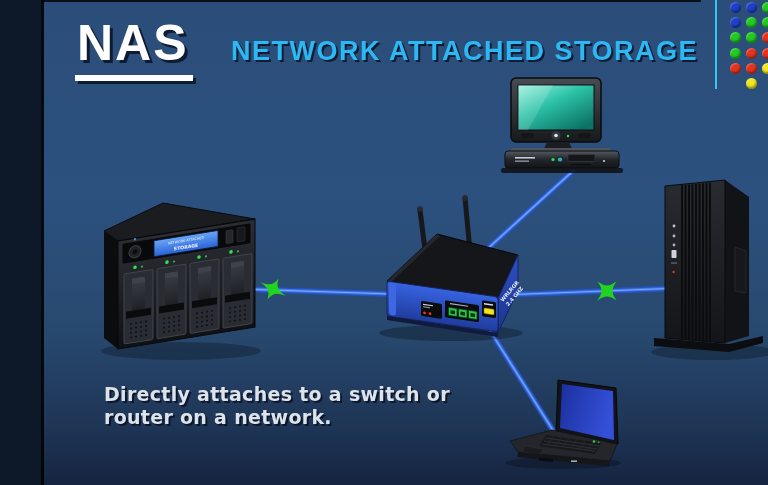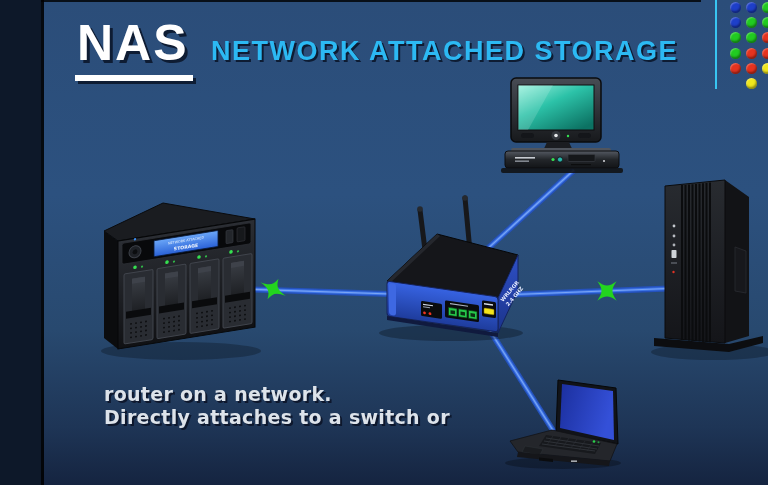--- a/index.html
+++ b/index.html
@@ -11,21 +11,21 @@
   }
   .edge-left{position:absolute;left:0;top:0;width:3px;height:100%;background:rgba(0,0,0,.88);}
   .edge-top{position:absolute;left:0;top:0;width:660px;height:2px;background:rgba(0,0,0,.8);}
   .title{
     position:absolute;left:34px;top:14px;
     color:#ffffff;font-size:50px;font-weight:800;letter-spacing:2px;
     border-bottom:6px solid #ffffff;padding:0 4px 3px 2px;
     filter:drop-shadow(3px 3px 0 rgba(8,16,34,.8));
   }
   .subtitle{
-    position:absolute;left:170px;top:36px;
+    position:absolute;left:190px;top:36px;
     color:#2cb9f3;font-size:27px;font-weight:bold;letter-spacing:1.5px;
     text-shadow:2px 2px 0 rgba(8,16,34,.8);
   }
   .accent-line{position:absolute;left:674px;top:0;width:2px;height:89px;background:#38c5f2;}
   .dots{position:absolute;left:689px;top:2px;width:66px;height:94px;}
   .dot{
     position:absolute;width:11px;height:11px;border-radius:50%;
     box-shadow:inset -1px -2px 2px rgba(0,0,0,.4), inset 1px 1px 1px rgba(255,255,255,.25);
   }
   .caption{
@@ -377,16 +377,16 @@
       <polygon points="484,446 502,449 499,455 481,452" fill="#1a1c20" stroke="#2c3036" stroke-width="0.6"></polygon>
       <polygon points="477,452 569,461 568,466 476,457" fill="#15161a"></polygon>
       <polygon points="498,457.5 512,459 512,462 498,460.5" fill="#0b0c0e"></polygon>
       <rect x="530" y="460.5" width="6" height="1.3" fill="#c8ccd2"></rect>
       <circle cx="553" cy="441.5" r="1.3" fill="#2ad04a"></circle>
       <circle cx="557.5" cy="442.2" r="1" fill="#2ad04a" opacity="0.7"></circle>
     </g>
   </svg>
 
   <div class="caption">
+    <div>Directly attaches to a switch or</div>
     <div>router on a network.</div>
-    <div>Directly attaches to a switch or</div>
   </div>
 </div>
 
 </body></html>

